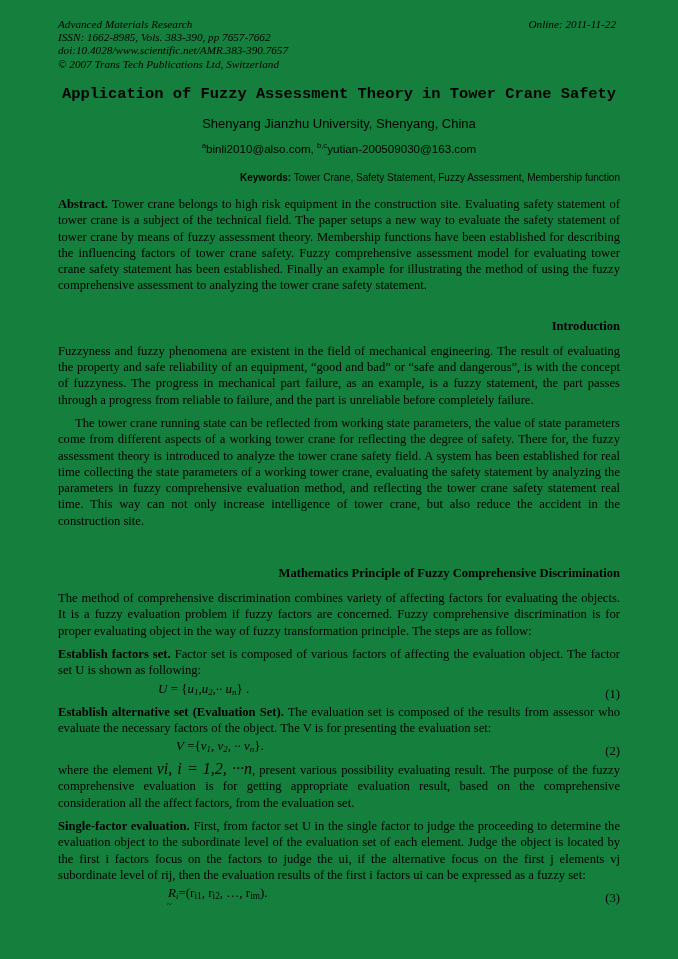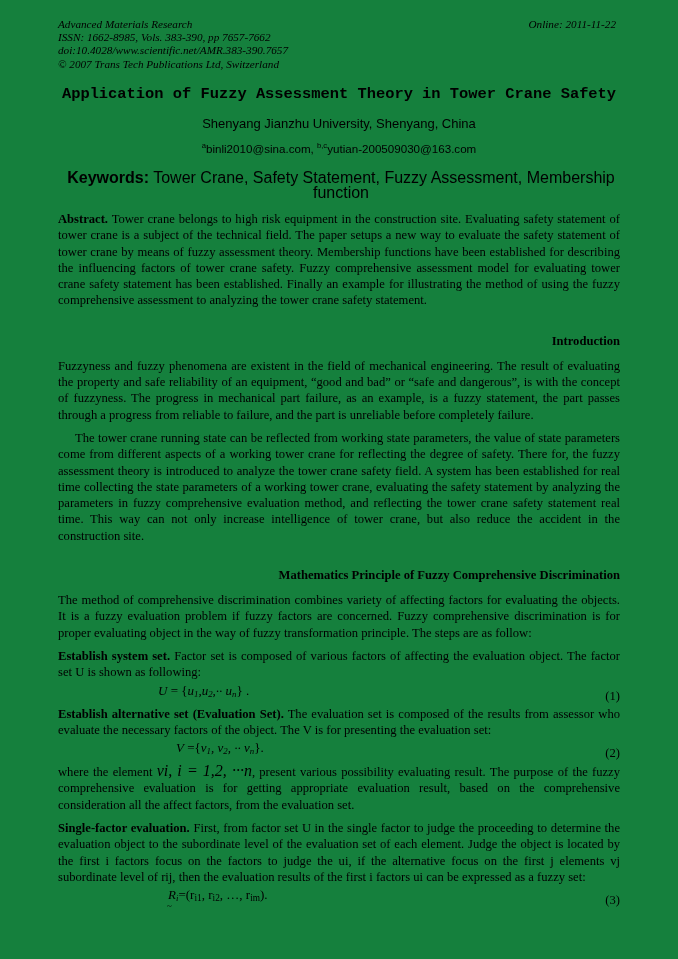--- a/index.html
+++ b/index.html
@@ -67,24 +67,24 @@
     font-family: "Liberation Sans", sans-serif;
     font-size: 11.6px;
     line-height: 16px;
     margin: 9px 0 0 0;
   }
   sup { font-size: 0.66em; vertical-align: super; line-height: 0; }
 
   
   .keywords {
     font-family: "Liberation Sans", sans-serif;
-    font-size: 16px;
+    font-size: 10px;
     line-height: 15px;
     margin: 13px 0 0 4px;
-    text-align: center;
+    text-align: right;
   }
   .keywords .kw-label { font-weight: bold; }
 
   
   .abstract, .para {
     font-family: "Liberation Serif", serif;
     font-size: 12.6px;
     line-height: 16.3px;
     text-align: justify;
     margin: 0;
@@ -94,21 +94,21 @@
   .indent { text-indent: 17px; }
 
   h2.section {
     font-family: "Liberation Serif", serif;
     font-weight: bold;
     font-size: 12.6px;
     line-height: 16px;
     margin: 24px 0 9px 0;
     text-align: right;
   }
-  h2.section.tight { margin-top: 23px; }
+  h2.section.tight { margin-top: 36px; }
 
   .para + .para { margin-top: 7px; }
 
   
   .eq-row {
     position: relative;
     margin: 2px 0 2px 0;
     min-height: 21px;
     font-family: Liberation Serif, serif;
     font-size: 12.6px;
@@ -166,40 +166,40 @@
     </div>
     <div class="online">Online: 2011-11-22</div>
   </div>
 
   <div class="title">Application of Fuzzy Assessment Theory in Tower Crane Safety</div>
 
 
   <div class="affiliation">Shenyang Jianzhu University, Shenyang, China</div>
 
   <div class="emails">
-    <sup>a</sup><span>binli2010@sina.com, </span><sup>b,c</sup><span>yutian-200509030@163.com</span>
+    <sup>a</sup><span>binli2010@also.com, </span><sup>b,c</sup><span>yutian-200509030@163.com</span>
   </div>
 
   <div class="keywords">
     <span class="kw-label">Keywords:</span><span> Tower Crane, Safety Statement, Fuzzy Assessment, Membership function</span>
   </div>
 
   <p class="abstract">
     <span class="lead">Abstract.</span><span> Tower crane belongs to high risk equipment in the construction site.   Evaluating safety statement of tower crane is a subject of the technical field.   The paper setups a new way to evaluate the safety statement of tower crane by means of fuzzy assessment theory. Membership functions have been established for describing the influencing factors of tower crane safety. Fuzzy comprehensive assessment model for evaluating tower crane safety statement has been established. Finally an example for illustrating the method of using the fuzzy comprehensive assessment to analyzing the tower crane safety statement.</span>
   </p>
 
   <h2 class="section">Introduction</h2>
   <p class="para">Fuzzyness and fuzzy phenomena are existent in the field of mechanical engineering. The result of evaluating the property and safe reliability of an equipment, “good and bad” or “safe and dangerous”, is with the concept of fuzzyness. The progress in mechanical part failure, as an example, is a fuzzy statement, the part passes through a progress from reliable to failure, and the part is unreliable before completely failure.</p>
   <p class="para indent">The tower crane running state can be reflected from working state parameters, the value of state parameters come from different aspects of a working tower crane for reflecting the degree of safety. There for, the fuzzy assessment theory is introduced to analyze the tower crane safety field. A system has been established for real time collecting the state parameters of a working tower crane, evaluating the safety statement by analyzing the parameters in fuzzy comprehensive evaluation method, and reflecting the tower crane safety statement real time. This way can not only increase intelligence of tower crane, but also reduce the accident in the construction site.</p>
 
   <h2 class="section tight">Mathematics Principle of Fuzzy Comprehensive Discrimination</h2>
   <p class="para">The method of comprehensive discrimination combines variety of affecting factors for evaluating the objects. It is a fuzzy evaluation problem if fuzzy factors are concerned. Fuzzy comprehensive discrimination is for proper evaluating object in the way of fuzzy transformation principle. The steps are as follow:</p>
 
   <p class="para">
-    <span class="lead">Establish system set.</span><span> Factor set is composed of various factors of affecting the evaluation object. The factor set U is shown as following:</span>
+    <span class="lead">Establish factors set.</span><span> Factor set is composed of various factors of affecting the evaluation object. The factor set U is shown as following:</span>
   </p>
 
   <div class="eq-row">
     <span class="eq-body eq-indent-1"><span>U</span><span class="eq-brace"> = </span><span class="eq-brace">{</span><span>u</span><span class="sub">1</span><span>,u</span><span class="sub">2</span><span>,·· u</span><span class="sub">n</span><span class="eq-brace">}</span><span class="eq-dot"> .</span></span>
     <span class="eq-num">(1)</span>
   </div>
 
   <p class="para">
     <span class="lead">Establish alternative set (Evaluation Set).</span><span> The evaluation set is composed of the results from assessor who evaluate the necessary factors of the object. The V is for presenting the evaluation set:</span>
   </p>

